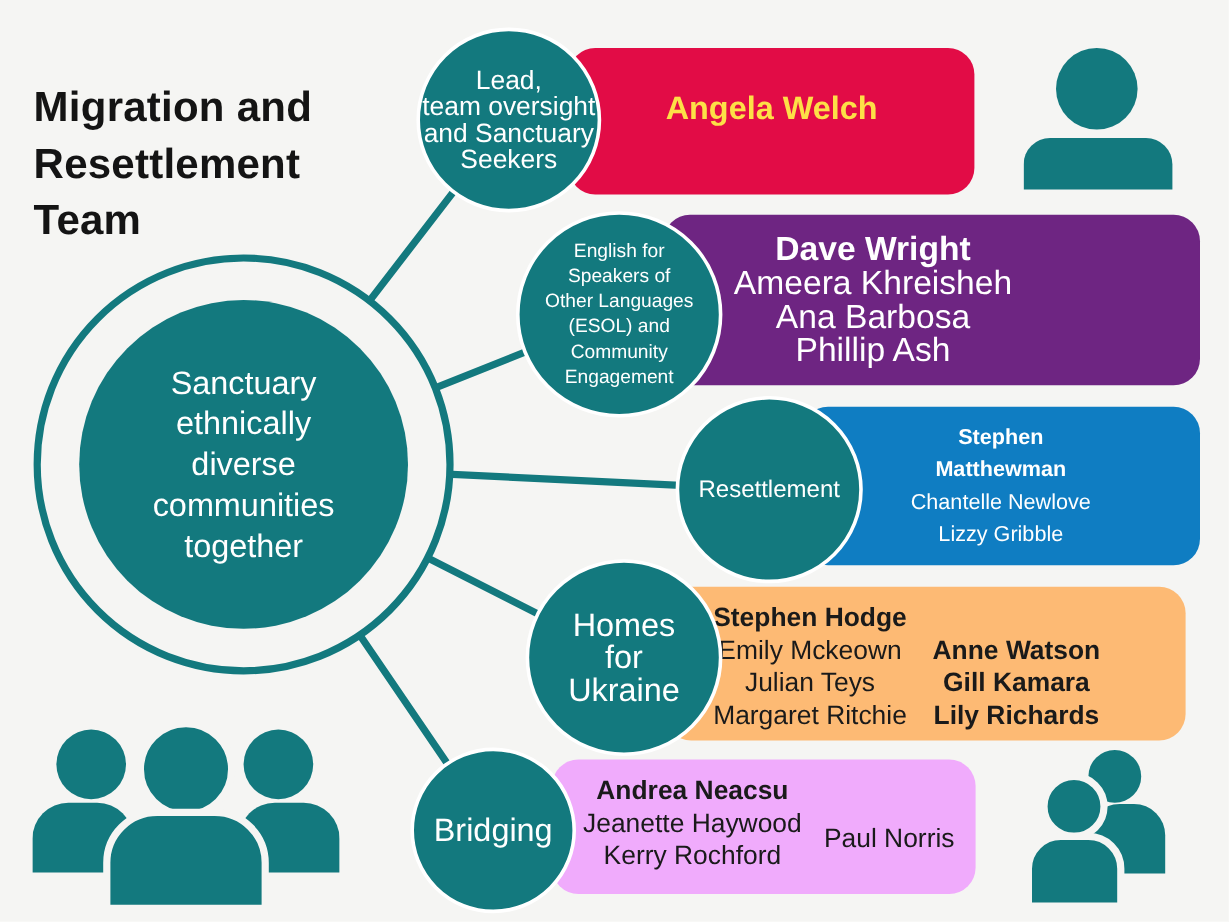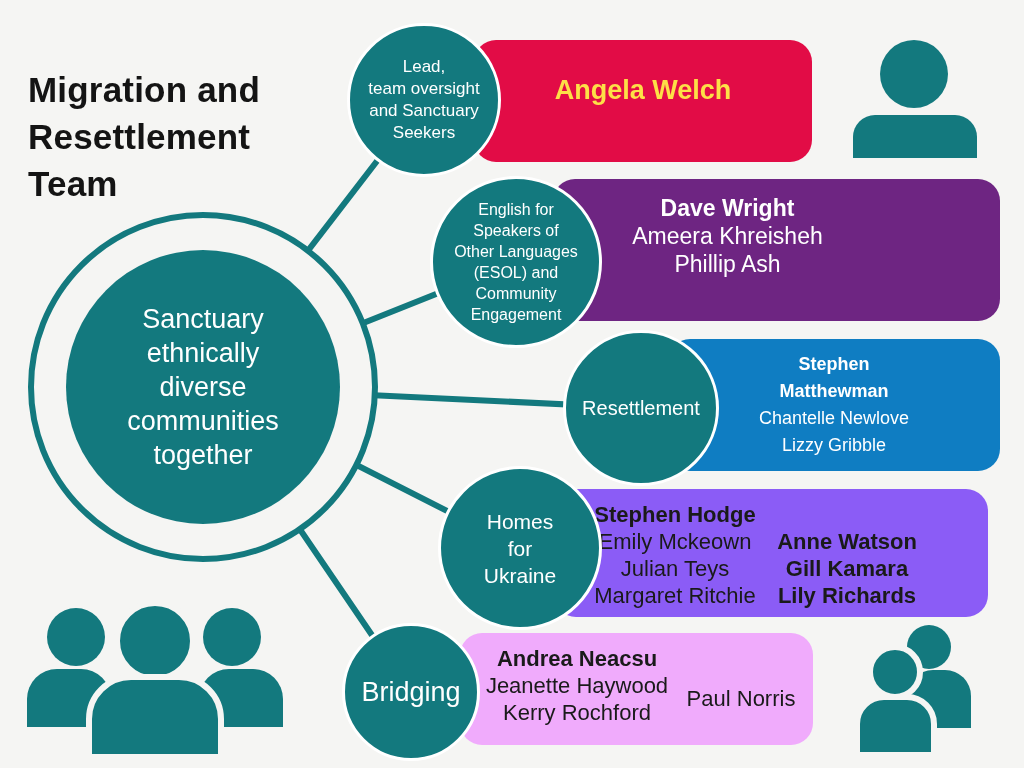--- a/index.html
+++ b/index.html
@@ -16,36 +16,36 @@
 
   
   .hub-text{position:absolute;left:63px;top:247px;width:280px;height:280px;z-index:4;
             display:flex;flex-direction:column;align-items:center;justify-content:center;
             color:#ffffff;font-size:27px;line-height:34px;text-align:center;}
 
   
   .bcircle{position:absolute;z-index:3;border-radius:50%;background:#13797e;border:3px solid #ffffff;
            box-sizing:border-box;display:flex;flex-direction:column;align-items:center;justify-content:center;
            color:#ffffff;text-align:center;}
-  .c-lead{left:347px;top:23px;width:154px;height:154px;font-size:17px;line-height:22px;}
+  .c-lead{left:347px;top:23px;width:154px;height:154px;font-size:22px;line-height:22px;}
   .c-esol{left:430px;top:176px;width:172px;height:172px;font-size:16px;line-height:21px;}
   .c-resettlement{left:563px;top:330px;width:156px;height:156px;font-size:20px;line-height:24px;}
-  .c-homes{left:438px;top:466px;width:164px;height:164px;font-size:21px;line-height:27px;}
+  .c-homes{left:438px;top:466px;width:164px;height:164px;font-size:27px;line-height:27px;}
   .c-bridging{left:342px;top:623px;width:138px;height:138px;font-size:27px;line-height:30px;}
 
   
   .tbox{position:absolute;z-index:2;border-radius:22px;box-sizing:border-box;text-align:center;}
   .b-red{left:474px;top:40px;width:338px;height:122px;background:#e20c46;color:#fde047;
          display:flex;align-items:center;justify-content:center;padding-bottom:22px;
          font-size:27px;font-weight:bold;}
   .b-purple{left:553px;top:179px;width:447px;height:142px;background:#6e2582;color:#ffffff;
-            font-size:23px;line-height:28px;padding:15px 98px 0 0;}
+            font-size:28px;line-height:28px;padding:15px 98px 0 0;}
   .b-blue{left:668px;top:339px;width:332px;height:132px;background:#0f7dc2;color:#ffffff;
           font-size:18px;line-height:27px;padding-top:12px;}
-  .b-orange{left:554px;top:489px;width:434px;height:128px;background:#8b5cf6;color:#1a1a1a;
+  .b-orange{left:554px;top:489px;width:434px;height:128px;background:#fdba74;color:#1a1a1a;
             font-size:22px;line-height:27px;}
   .b-green{left:460px;top:633px;width:353px;height:112px;background:#f0abfc;color:#1a1a1a;
            font-size:22px;line-height:27px;}
   .bold{font-weight:bold;}
 
   .col{position:absolute;text-align:center;}
   .o-left{left:21px;top:12px;width:200px;}
   .o-right{left:208px;top:39px;width:170px;font-weight:bold;}
   .g-left{left:0px;top:12px;width:234px;}
   .g-paul{left:216px;top:52px;width:130px;}
@@ -87,20 +87,21 @@
     <div>together</div>
   </div>
 
   <div class="tbox b-red">
     <div>Angela Welch</div>
   </div>
 
   <div class="tbox b-purple">
     <div class="bold">Dave Wright</div>
     <div>Ameera Khreisheh</div>
+    <div>Ana Barbosa</div>
     <div>Phillip Ash</div>
   </div>
 
   <div class="tbox b-blue">
     <div class="bold">Stephen</div>
     <div class="bold">Matthewman</div>
     <div>Chantelle Newlove</div>
     <div>Lizzy Gribble</div>
   </div>
 

